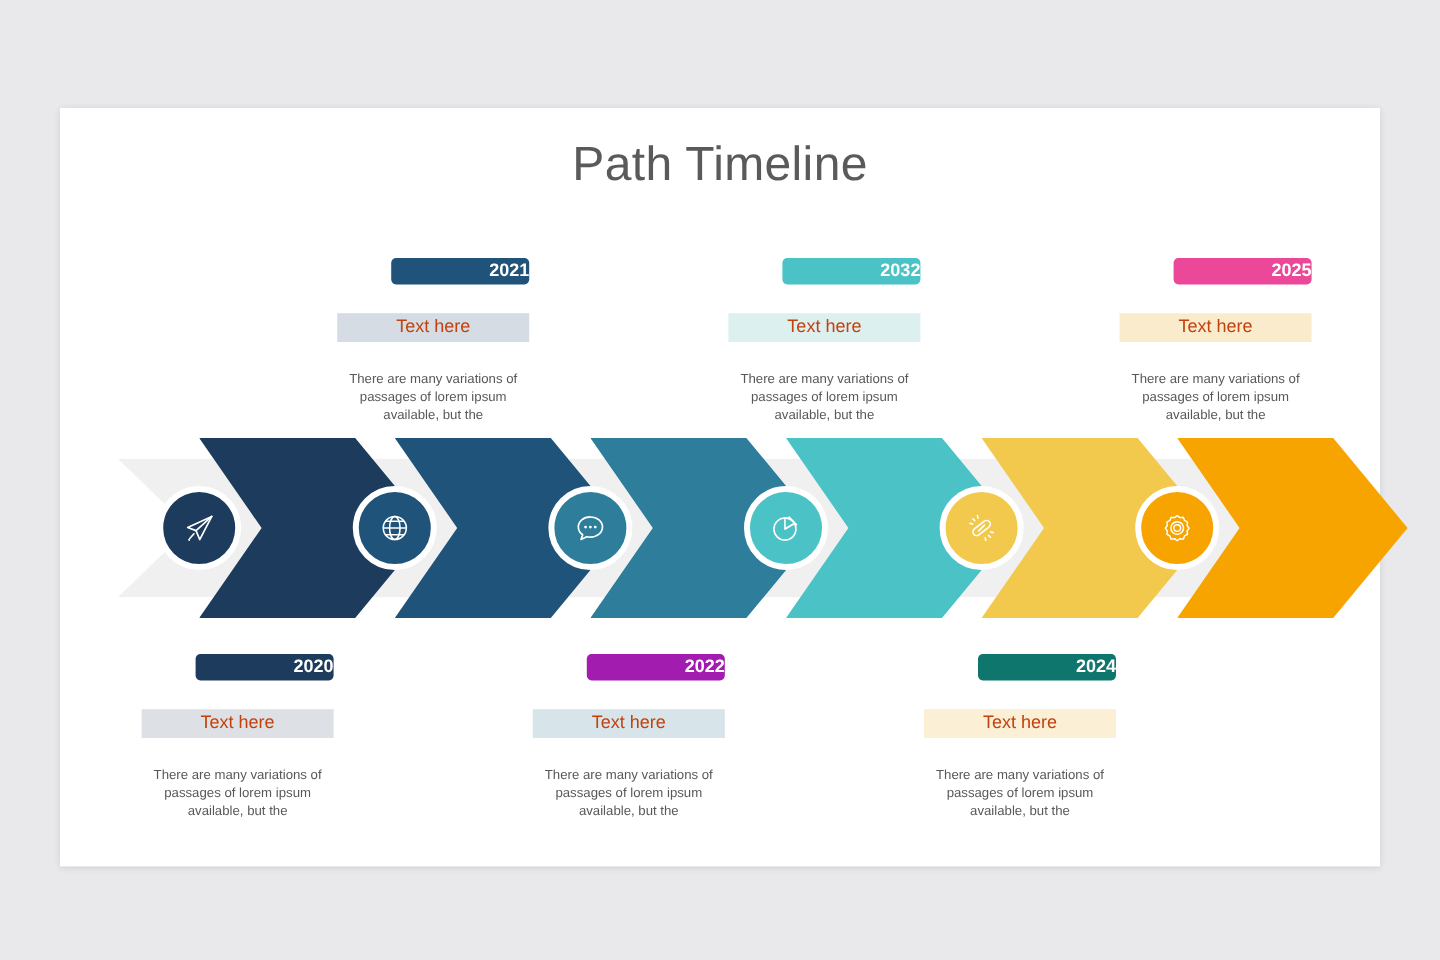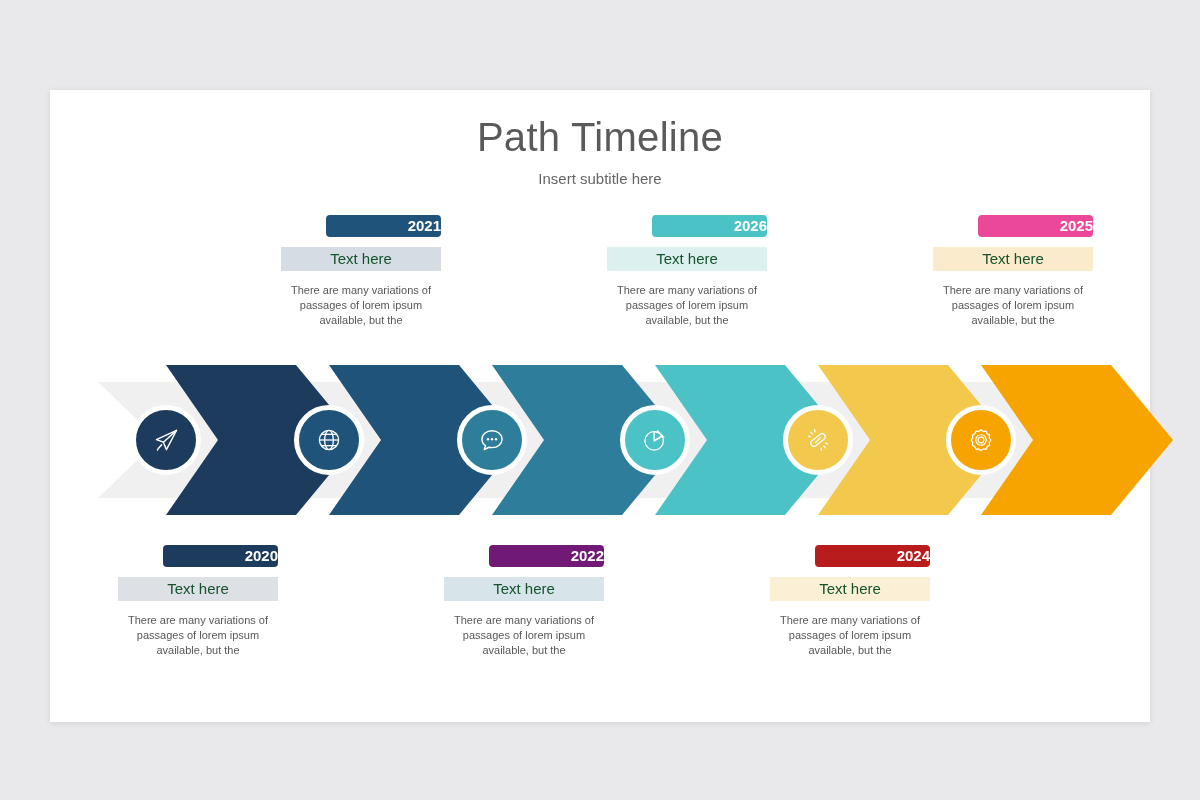--- a/index.html
+++ b/index.html
@@ -45,37 +45,36 @@
     height:22px;line-height:22px;
     border-radius:4px;
     color:#ffffff;font-size:15px;font-weight:bold;
     text-align:right;
     width:115px;
     box-sizing:border-box;
   }
   .year.right{margin-left:45px;}
   .texthere{
     height:24px;line-height:24px;
-    margin-top:10px;
-    font-size:15px;color:#14532d;
+    margin-top:24px;
+    font-size:15px;color:#c2410c;
     text-align:center;
   }
   .body{
-    margin-top:12px;
+    margin-top:24px;
     font-size:11px;line-height:15px;
     color:#58585a;text-align:center;
   }
 </style>
 </head>
 <body>
 
 <div id="slide">
 
   <div id="title">Path Timeline</div>
-  <div id="subtitle">Insert subtitle here</div>
 
   <div id="band">
       <div class="chev" style="left: 48px; top: 17px; width: 152px; height: 116px; background: rgb(240, 240, 241); z-index: 1; clip-path: polygon(0px 0px, 92px 0px, 100% 50%, 92px 100%, 0px 100%, 60px 50%);"></div>
       <div class="chev" style="left: 116px; top: 0px; width: 192px; height: 150px; background: rgb(29, 59, 92); z-index: 3; clip-path: polygon(0px 0px, 130px 0px, 100% 50%, 130px 100%, 0px 100%, 52px 50%);"></div>
       <div class="circle" style="left: 81px; top: 40px; background: rgb(29, 59, 92);">
         <span>
           <svg viewBox="0 0 32 32" fill="none" stroke="#fff" stroke-width="1.6" stroke-linecap="round" stroke-linejoin="round">
             <path d="M28 5 L5 15.5 L13 18.5 L16.5 27 Z"></path>
             <path d="M28 5 L13 18.5"></path>
             <path d="M11 21.5 L7 26"></path>
@@ -154,31 +153,31 @@
         <div class="year right" style="background: rgb(29, 59, 92);">2020</div>
         <div class="texthere" style="background: rgb(221, 224, 229);">Text here</div>
         <div class="body" style="color: rgb(88, 88, 90);">There are many variations of passages of lorem ipsum available, but the</div>
       </div>
       <div class="block" style="left: 231px; top: 125px;">
         <div class="year right" style="background: rgb(31, 83, 121);">2021</div>
         <div class="texthere" style="background: rgb(213, 220, 227);">Text here</div>
         <div class="body" style="color: rgb(88, 88, 90);">There are many variations of passages of lorem ipsum available, but the</div>
       </div>
       <div class="block" style="left: 394px; top: 455px;">
-        <div class="year right" style="background: #701a75;">2022</div>
+        <div class="year right" style="background: #a21caf;">2022</div>
         <div class="texthere" style="background: rgb(215, 228, 233);">Text here</div>
         <div class="body" style="color: rgb(88, 88, 90);">There are many variations of passages of lorem ipsum available, but the</div>
       </div>
       <div class="block" style="left: 557px; top: 125px;">
-        <div class="year right" style="background: rgb(75, 194, 197);">2026</div>
+        <div class="year right" style="background: rgb(75, 194, 197);">2032</div>
         <div class="texthere" style="background: rgb(220, 240, 240);">Text here</div>
         <div class="body" style="color: rgb(88, 88, 90);">There are many variations of passages of lorem ipsum available, but the</div>
       </div>
       <div class="block" style="left: 720px; top: 455px;">
-        <div class="year right" style="background: #b91c1c;">2024</div>
+        <div class="year right" style="background: #0f766e;">2024</div>
         <div class="texthere" style="background: rgb(251, 239, 213);">Text here</div>
         <div class="body" style="color: rgb(88, 88, 90);">There are many variations of passages of lorem ipsum available, but the</div>
       </div>
       <div class="block" style="left: 883px; top: 125px;">
         <div class="year right" style="background: #ec4899;">2025</div>
         <div class="texthere" style="background: rgb(251, 235, 205);">Text here</div>
         <div class="body" style="color: rgb(88, 88, 90);">There are many variations of passages of lorem ipsum available, but the</div>
       </div>
     </div>
 

